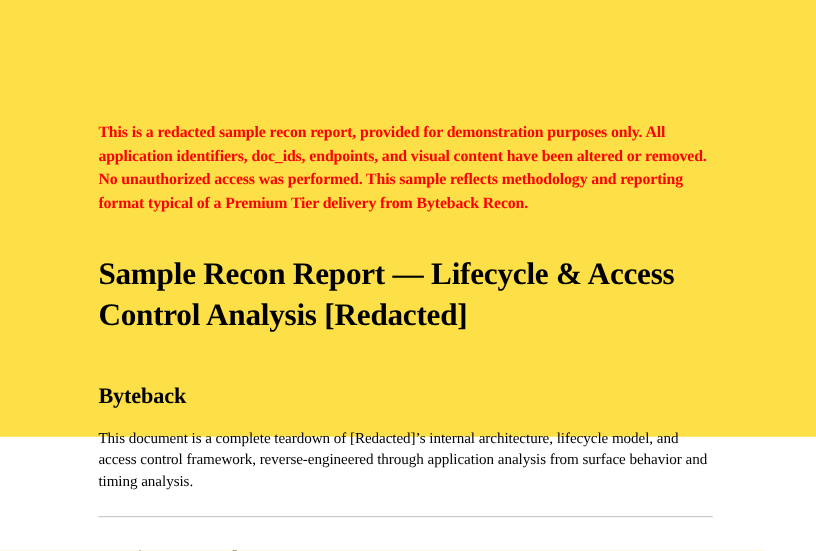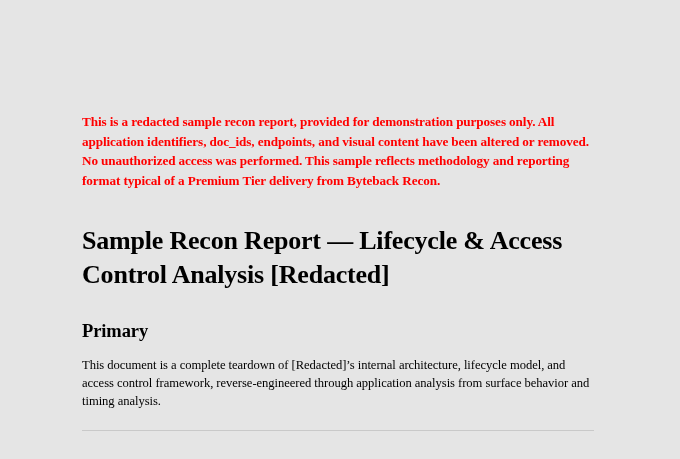--- a/index.html
+++ b/index.html
@@ -10,42 +10,42 @@
     width: 680px;
     height: 459px;
     background: #ffffff;
     font-family: "Liberation Serif", serif;
     color: #000000;
     overflow: hidden;
   }
   .page {
     position: relative;
     width: 680px;
-    height: 459px;
-    background: #e5e5e5;
+    height: 364px;
+    background: #fde047;
     box-sizing: border-box;
-    padding: 12px 82px;
+    padding: 0 82px;
   }
   .doc-body {
     padding-top: 100px;
   }
   .notice {
     color: #ff0000;
     font-weight: bold;
     font-size: 13.2px;
     line-height: 1.48;
     letter-spacing: -0.1px;
     margin: 0 0 34px 0;
     max-width: 515px;
   }
   h1.doc-title {
     font-size: 26px;
     font-weight: bold;
     line-height: 1.32;
-    margin: 0 0 28px 0;
+    margin: 0 0 40px 0;
     letter-spacing: -0.2px;
     max-width: 500px;
   }
   h2.section-heading {
     font-size: 18.5px;
     font-weight: bold;
     margin: 0 0 14px 0;
     letter-spacing: -0.1px;
   }
   p.body-text {
@@ -71,21 +71,21 @@
 </head>
 <body>
 
 <div class="page">
   <div class="doc-body">
 
     <p class="notice">This is a redacted sample recon report, provided for demonstration purposes only. All application identifiers, doc_ids, endpoints, and visual content have been altered or removed. No unauthorized access was performed. This sample reflects methodology and reporting format typical of a Premium Tier delivery from Byteback Recon.</p>
 
     <h1 class="doc-title">Sample Recon Report — Lifecycle &amp; Access Control Analysis [Redacted]</h1>
 
-    <h2 class="section-heading">Primary</h2>
+    <h2 class="section-heading">Byteback</h2>
 
     <p class="body-text">This document is a complete teardown of [Redacted]’s internal architecture, lifecycle model, and access control framework, reverse-engineered through application analysis from surface behavior and timing analysis.</p>
 
     <hr class="divider">
 
     <h3 class="sub-heading">Primary Goals</h3>
 
   </div>
 </div>
 

